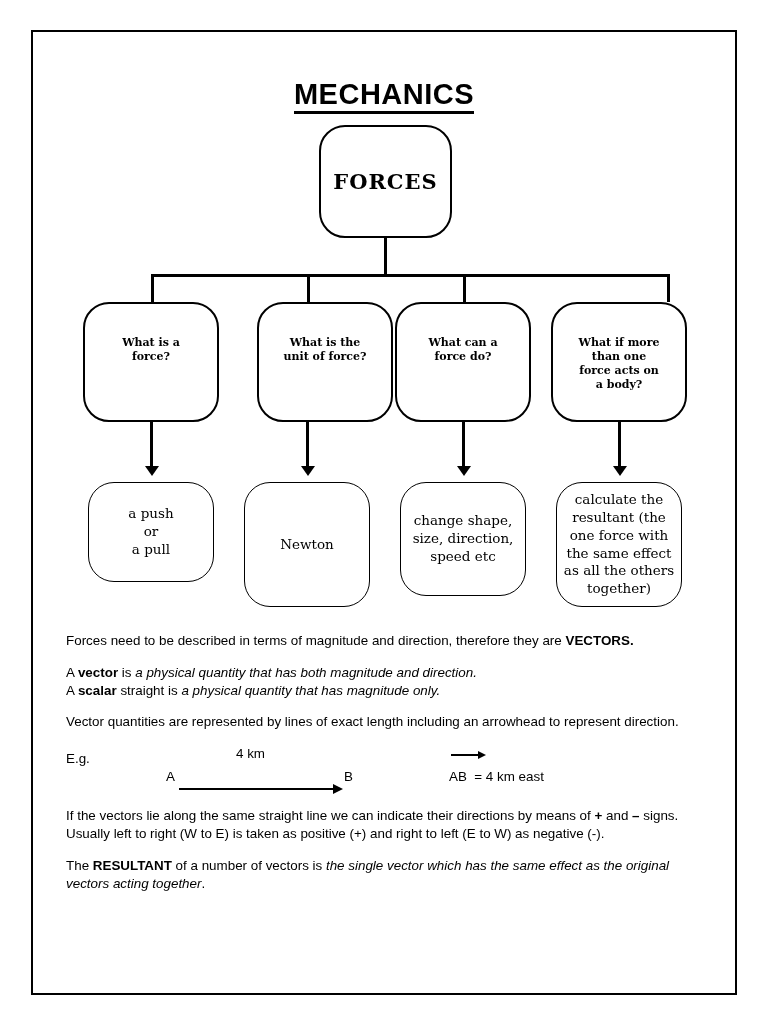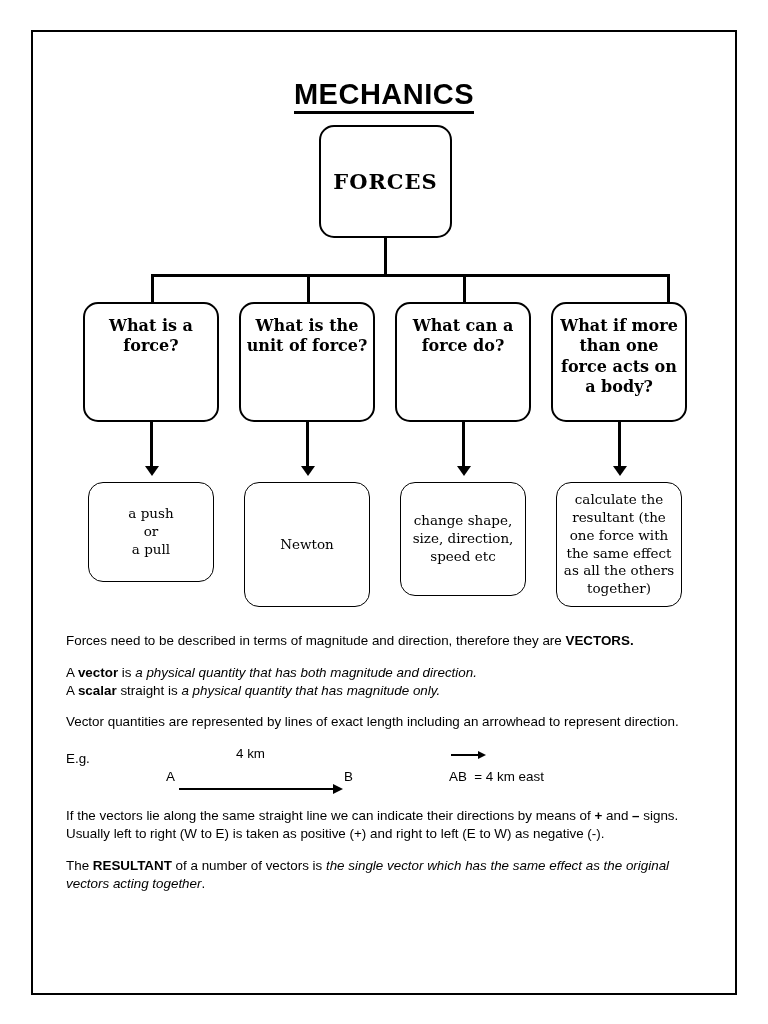--- a/index.html
+++ b/index.html
@@ -50,39 +50,39 @@
     position: absolute;
     left: 0;
     top: 0;
     width: 706px;
     height: 600px;
   }
   .node {
     position: absolute;
     box-sizing: border-box;
     border: 2.5px solid #000;
-    border-radius: 15px;
+    border-radius: 26px;
     background: #fff;
     display: flex;
     justify-content: flex-start;
     text-align: center;
   }
   .node.root {
     align-items: center;
     font-family: "DejaVu Serif", "Liberation Serif", serif;
     font-weight: 700;
     font-size: 21px;
     letter-spacing: 1px;
   }
   .node.question {
     align-items: flex-start;
-    padding-top: 12px;
+    padding-top: 32px;
     font-family: "DejaVu Serif", "Liberation Serif", serif;
     font-weight: 700;
-    font-size: 16px;
+    font-size: 11px;
     line-height: 1.28;
   }
   .node.answer {
     border-width: 1.6px;
     align-items: center;
     font-family: "DejaVu Serif", "Liberation Serif", serif;
     font-weight: 400;
     font-size: 13.5px;
     line-height: 1.32;
     padding: 4px 4px;
@@ -200,21 +200,21 @@
 
     <div class="ln v" style="left:118px; top:242px; height:28px;"></div>
     <div class="ln v" style="left:274px; top:242px; height:28px;"></div>
     <div class="ln v" style="left:430px; top:242px; height:28px;"></div>
     <div class="ln v" style="left:634px; top:242px; height:28px;"></div>
 
     <div class="node question" style="left:50px; top:270px; width:136px; height:120px;">
       <span class="txt">What is a
 force?</span>
     </div>
-    <div class="node question" style="left:206px; top:270px; width:136px; height:120px;">
+    <div class="node question" style="left:224px; top:270px; width:136px; height:120px;">
       <span class="txt">What is the
 unit of force?</span>
     </div>
     <div class="node question" style="left:362px; top:270px; width:136px; height:120px;">
       <span class="txt">What can a
 force do?</span>
     </div>
     <div class="node question" style="left:518px; top:270px; width:136px; height:120px;">
       <span class="txt">What if more
 than one

